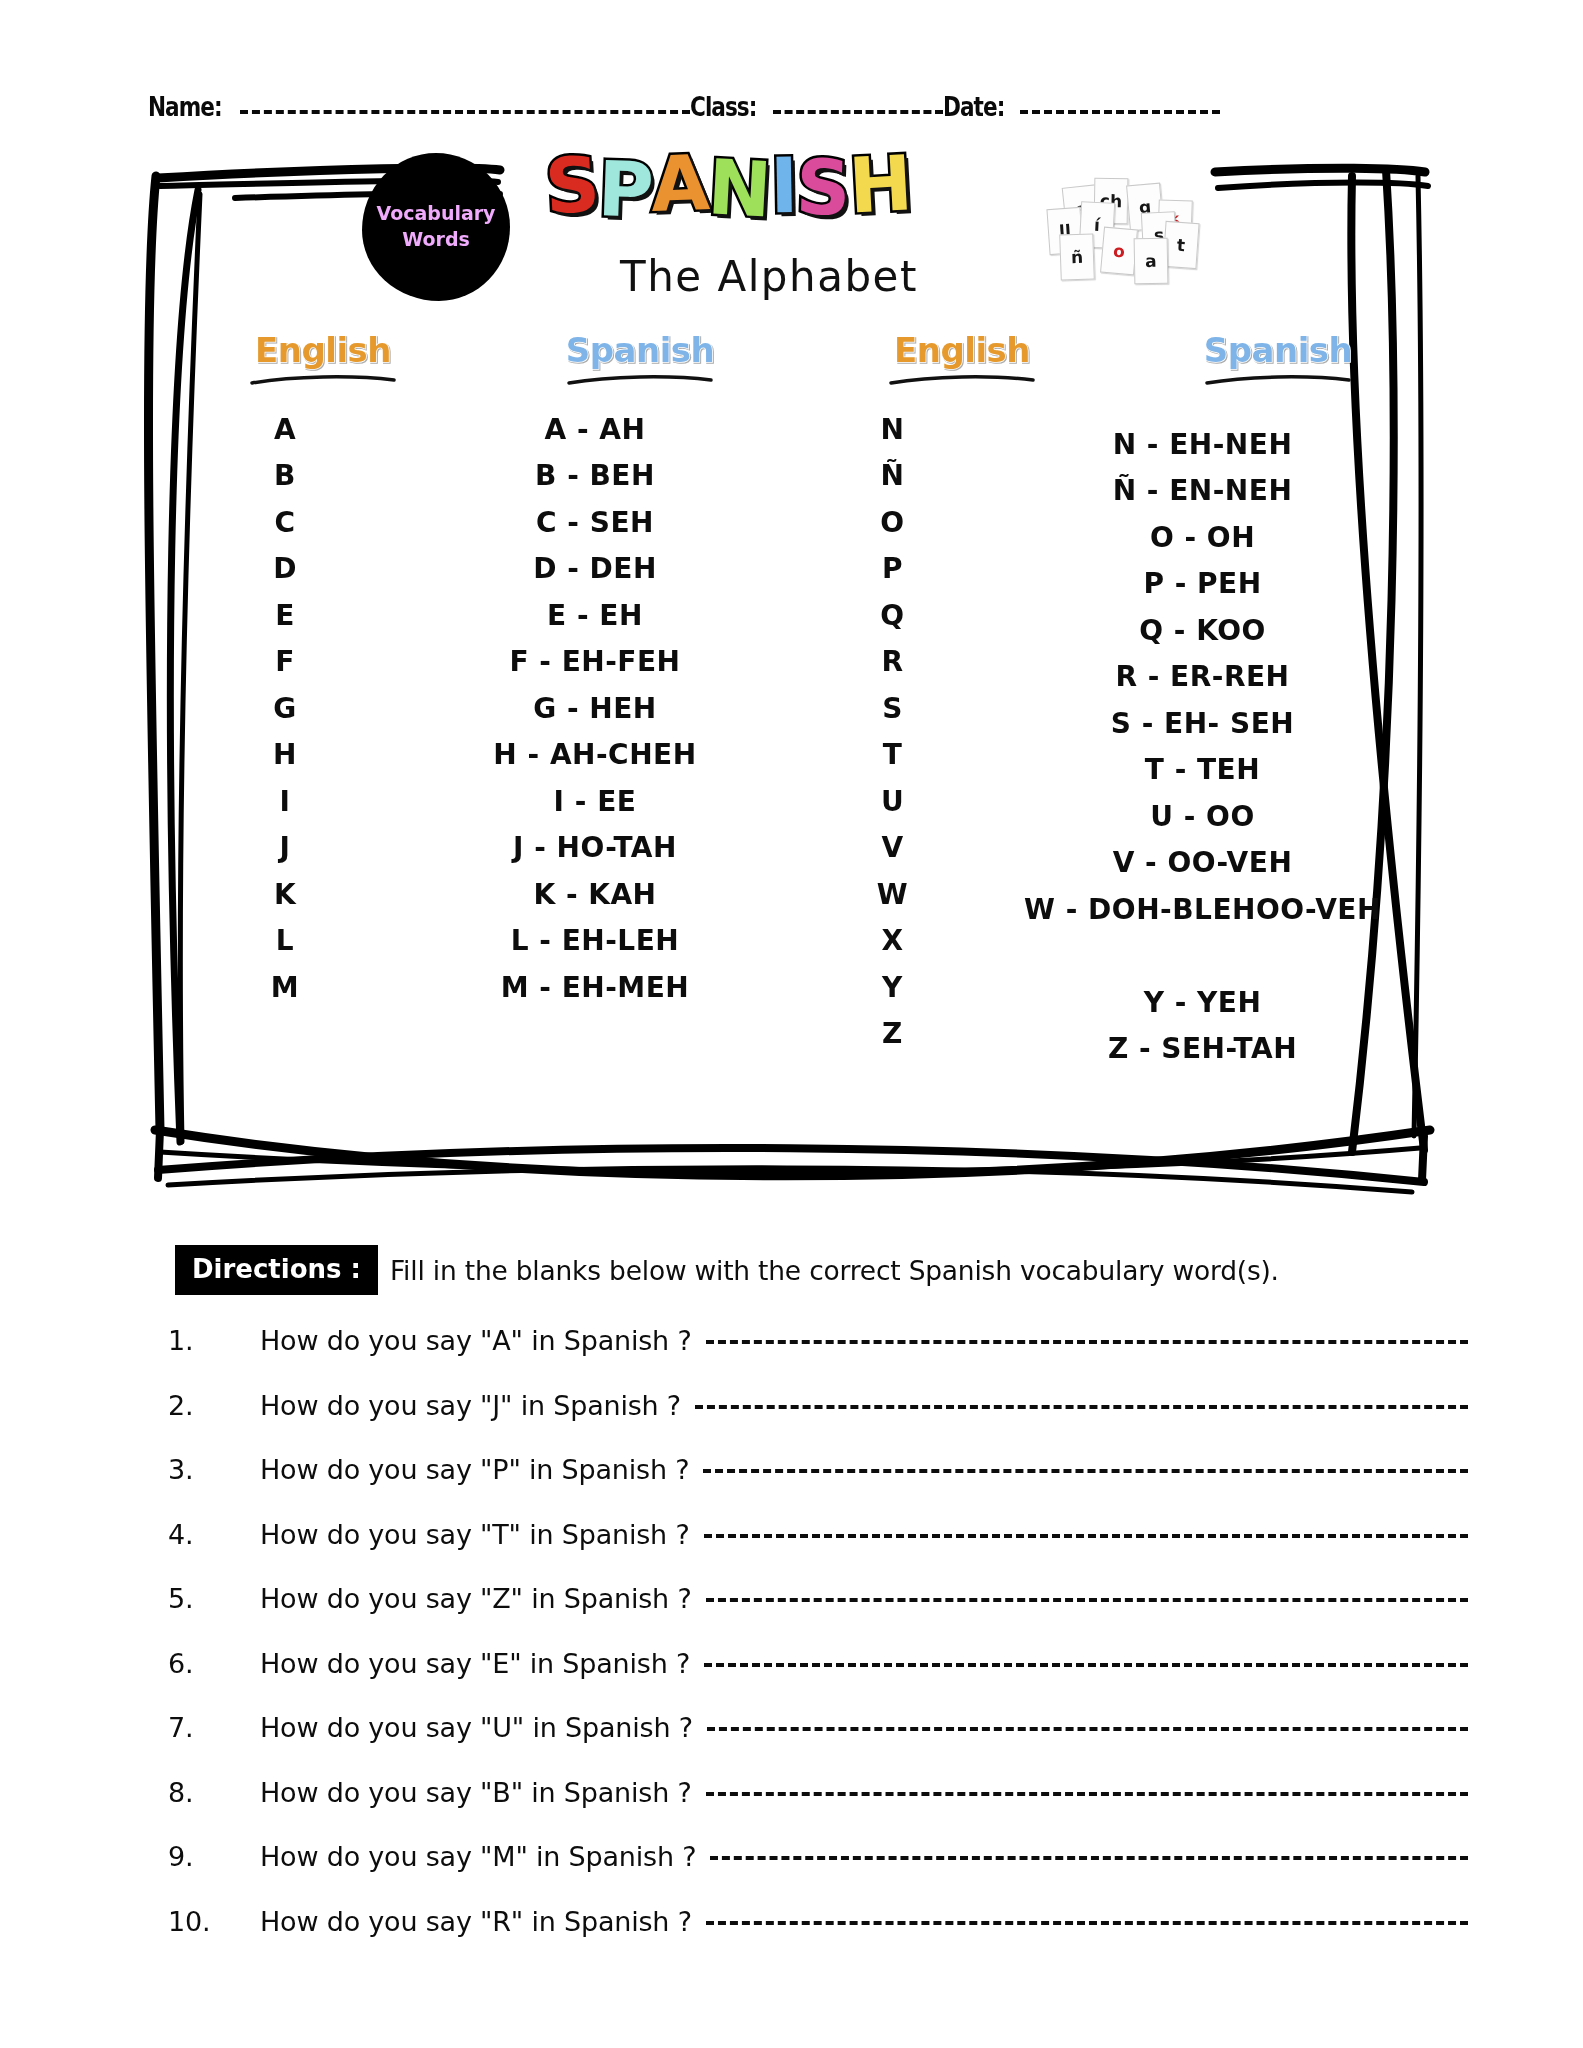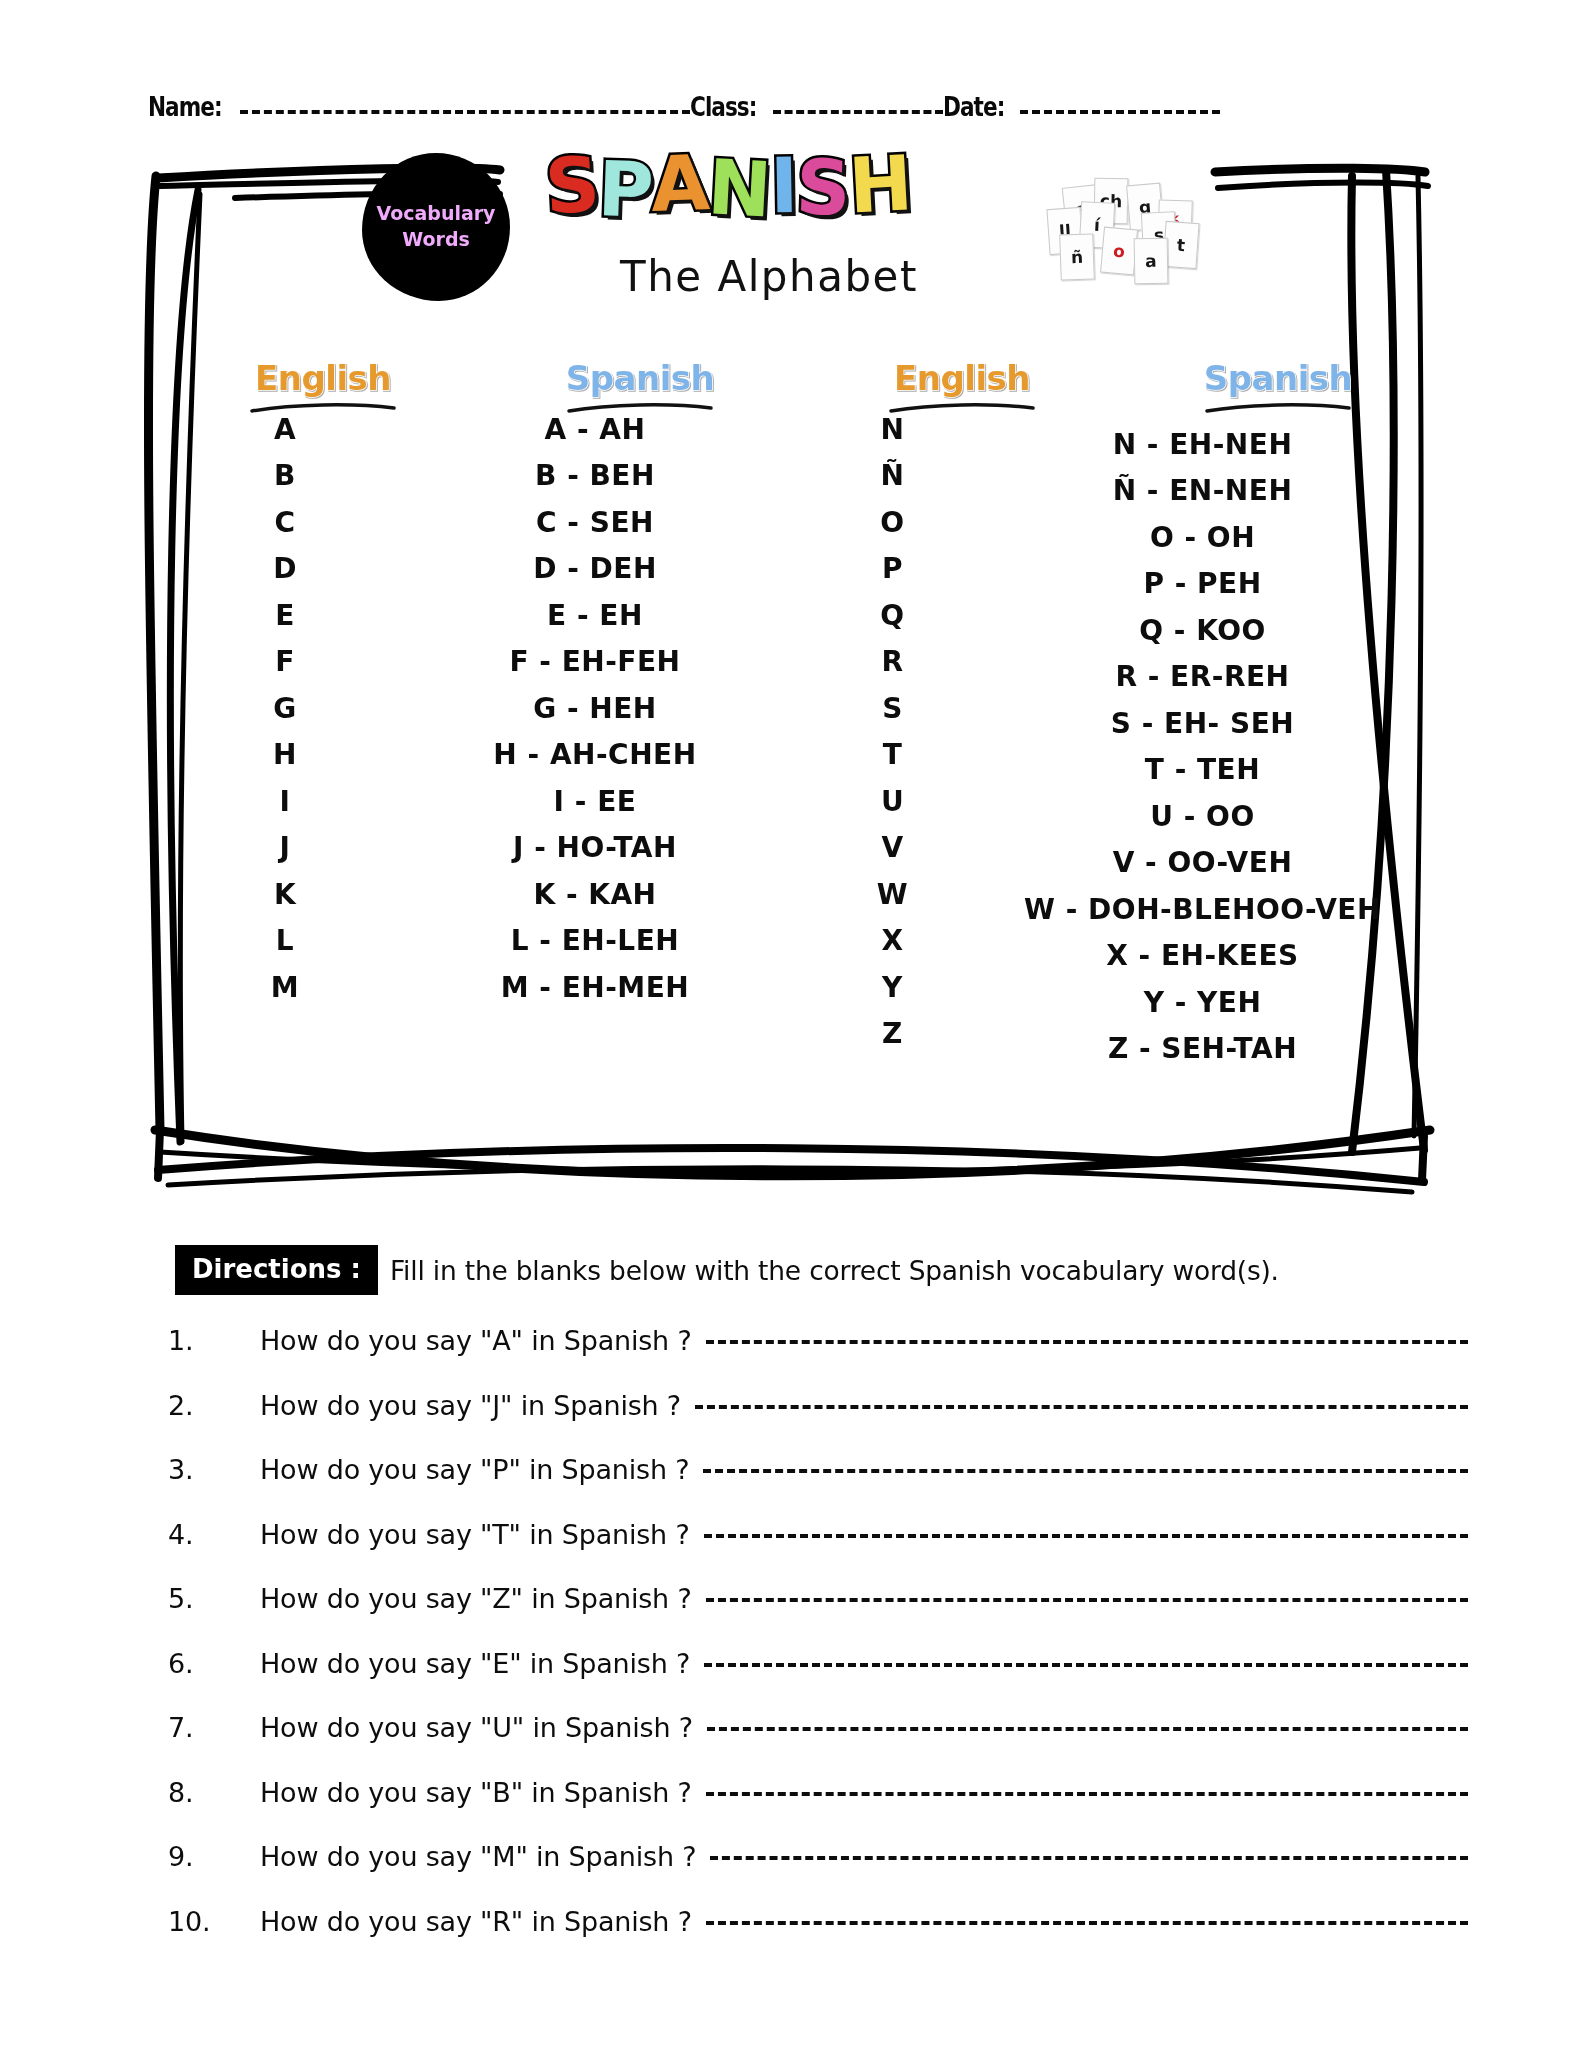--- a/index.html
+++ b/index.html
@@ -148,21 +148,20 @@
   }
   .colheads {
     position: relative;
     height: 72px;
   }
   .colhead {
     position: absolute;
     top: 0;
     text-align: center;
     width: 220px;
-    margin-top: 28px;
   }
   .colhead .txt {
     font-family: "DejaVu Sans", sans-serif;
     font-weight: 700;
     font-size: 34px;
     letter-spacing: -.5px;
     -webkit-text-stroke: 1.6px #ffffff;
     paint-order: stroke fill;
     filter: drop-shadow(1px 1px 0 rgba(0,0,0,.33));
   }
@@ -461,21 +460,20 @@
           <div class="row">
             <div class="eng">V</div>
             <div class="spa">V - OO-VEH</div>
           </div>
           <div class="row">
             <div class="eng">W</div>
             <div class="spa">W - DOH-BLEHOO-VEH</div>
           </div>
           <div class="row">
             <div class="eng">X</div>
-            <div class="spa">X - EH-KEES</div>
           </div>
           <div class="row">
             <div class="eng">Y</div>
             <div class="spa">Y - YEH</div>
           </div>
           <div class="row">
             <div class="eng">Z</div>
             <div class="spa">Z - SEH-TAH</div>
           </div>
         </div>

